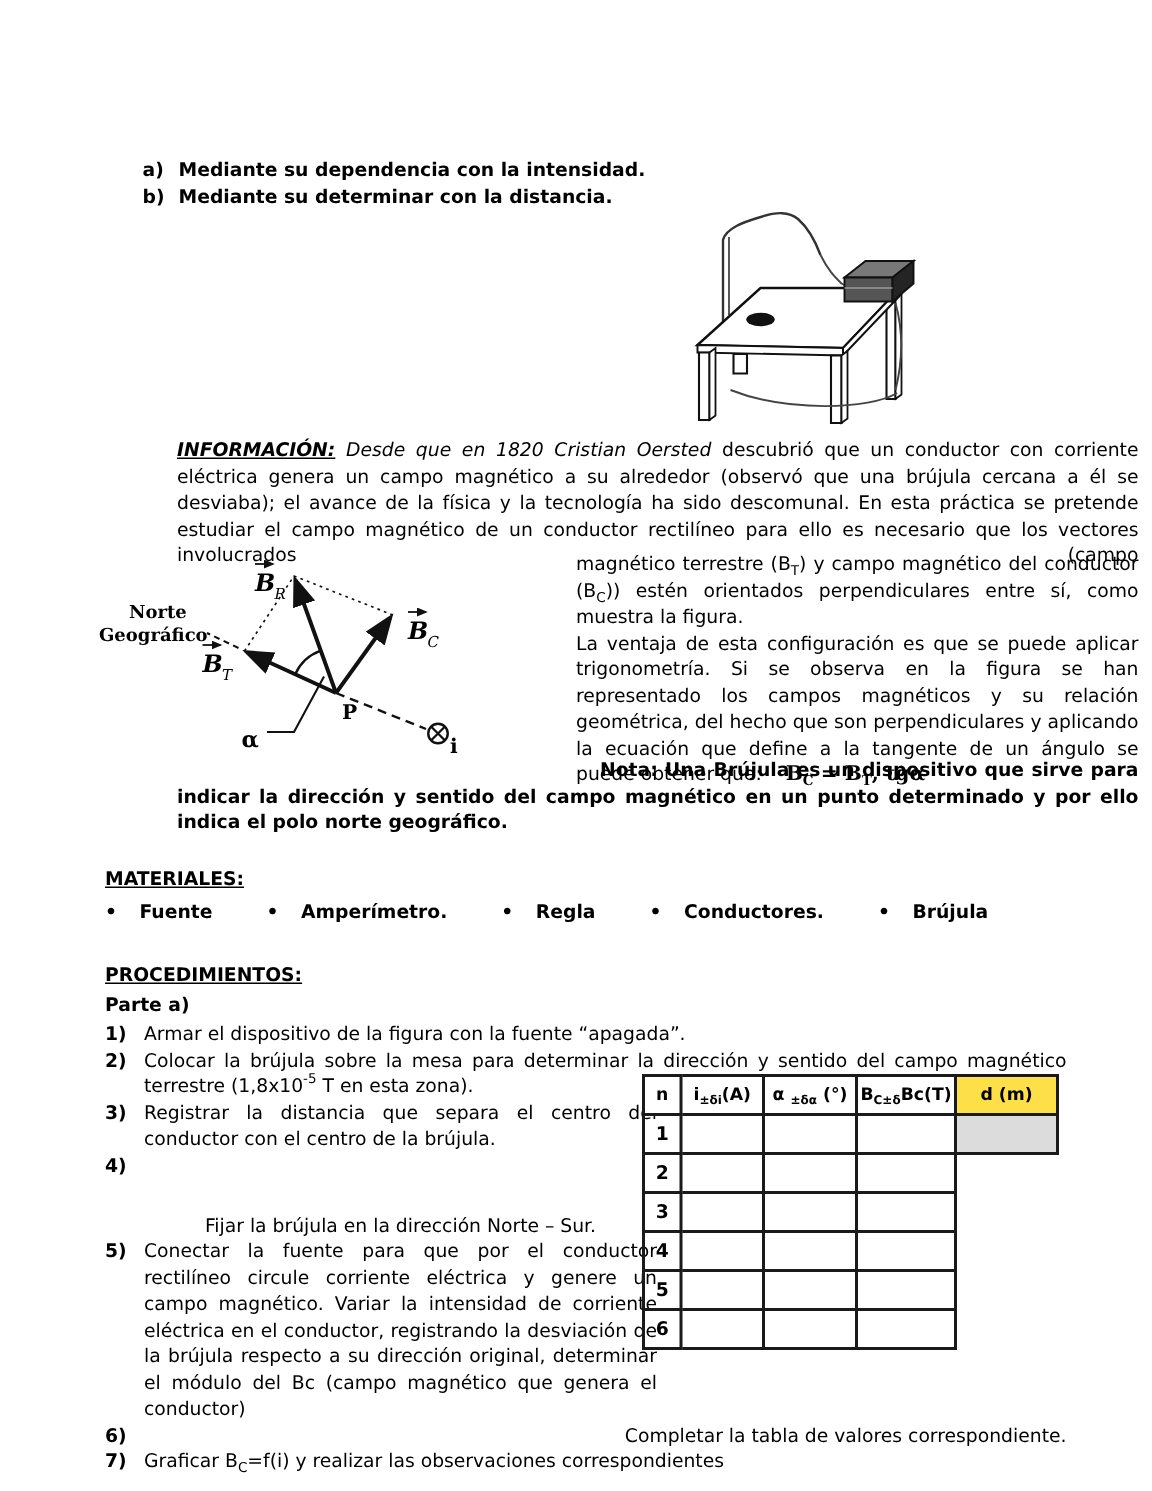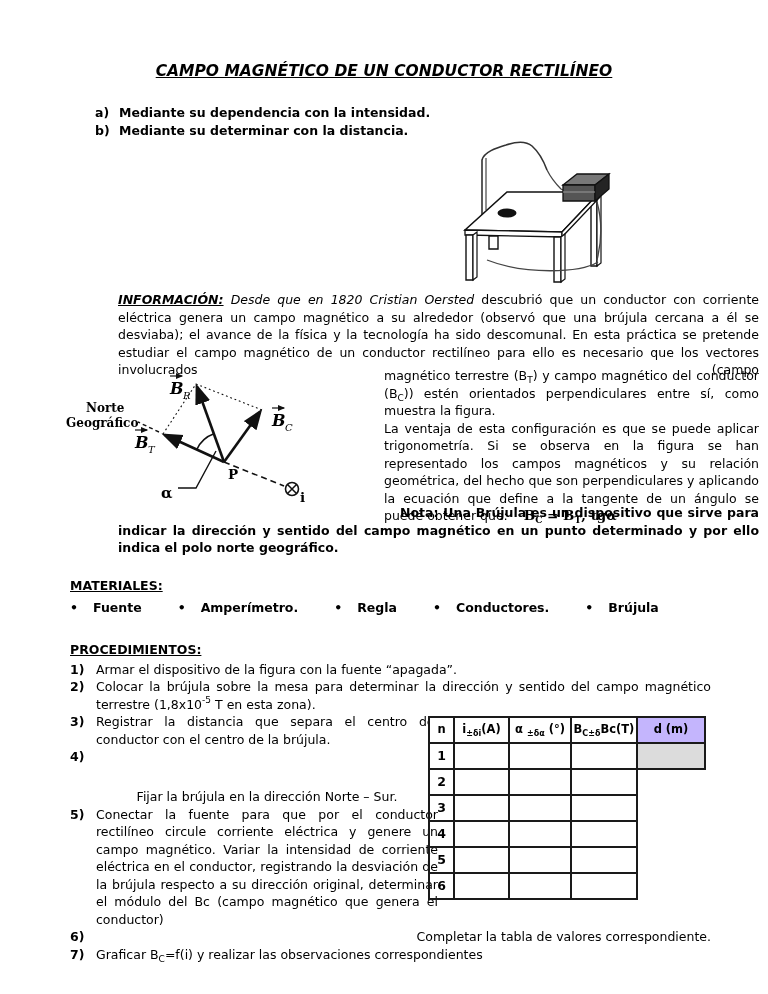--- a/index.html
+++ b/index.html
@@ -31,23 +31,20 @@
   table.dt th{font-size:11.5px;font-weight:bold;background:#fff;}
   table.dt th .sub{font-size:8px;}
   table.dt td.rownum{font-weight:bold;font-size:12.5px;}
   svg text{font-family:"DejaVu Serif","Liberation Serif",serif;}
 </style>
 </head>
 <body>
 
 <div class="page">
 
-  <div class="abs title">
-    <span class="u">CAMPO MAGNÉTICO DE UN CONDUCTOR RECTILÍNEO</span>
-  </div>
 
   <div class="abs bold" style="left:70px;top:104px;width:620px;">
     <div class="obj-item">
       <span class="lbl">a)</span>
       <span>Mediante su dependencia con la intensidad.</span>
     </div>
     <div class="obj-item">
       <span class="lbl">b)</span>
       <span>Mediante su determinar con la distancia.</span>
     </div>
@@ -166,20 +163,21 @@
         </span>
       <span class="mat-item">
           <span>•</span>
           <span>Brújula</span>
         </span>
     </div>
   </div>
 
   <div class="abs" style="left:70px;top:641px;width:641px;">
     <div class="heading">PROCEDIMIENTOS:</div>
+    <div class="bold" style="margin-top:2px;">Parte a)</div>
     <div class="proc-list" style="margin-top:2px;">
 
       <div class="pitem">
         <span class="lbl">1)</span>
         <span class="ptext">Armar el dispositivo de la figura con la fuente “apagada”.</span>
       </div>
 
       <div class="pitem">
         <span class="lbl">2)</span>
         <span class="ptext"><span>Colocar la brújula sobre la mesa para determinar la dirección y sentido del campo magnético terrestre (1,8x10</span><span class="sup">-5</span><span> T en esta zona).</span></span>
@@ -220,21 +218,21 @@
         <col style="width:62px">
         <col style="width:66px">
         <col style="width:68px">
     </colgroup>
     <tbody>
         <tr>
       <th>n</th>
       <th><span>i</span><span class="sub">±δi</span><span>(A)</span></th>
       <th><span>α </span><span class="sub">±δα</span><span> (°)</span></th>
       <th><span>B</span><span class="sub">C±δ</span><span>Bc(T)</span></th>
-      <th style="background:#c4b5fd;">d (m)</th>
+      <th style="background:#fde047;">d (m)</th>
     </tr>
     <tr>
       <td class="rownum">1</td>
       <td></td>
       <td></td>
       <td></td>
       <td style="background:#dcdcdc;"></td>
     </tr>
     <tr>
       <td class="rownum">2</td>

